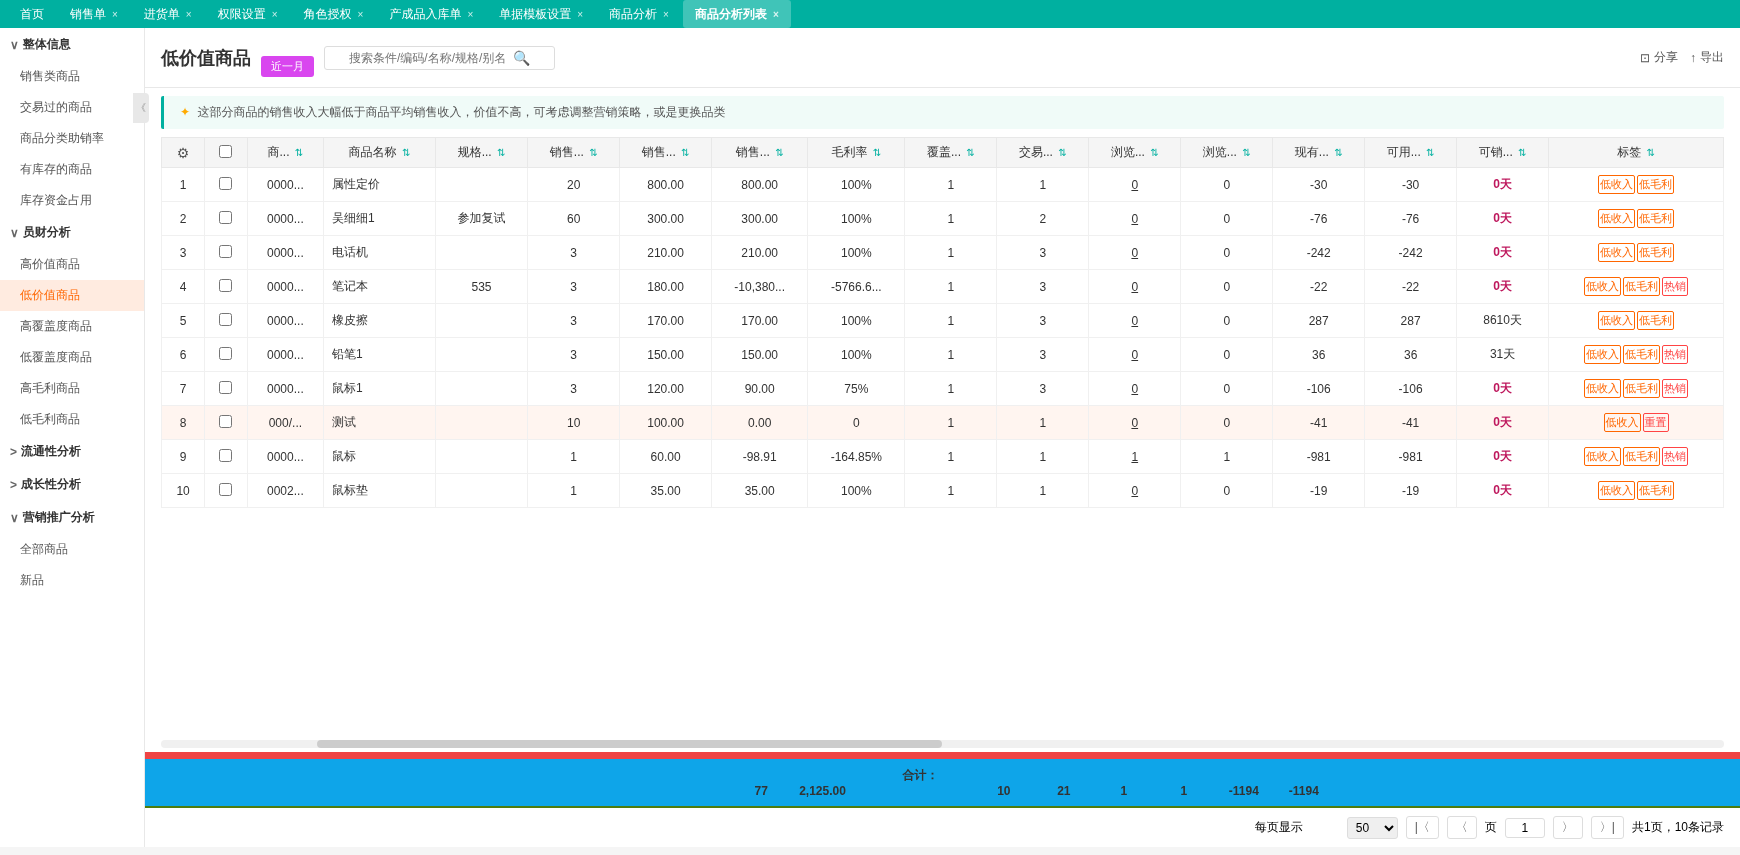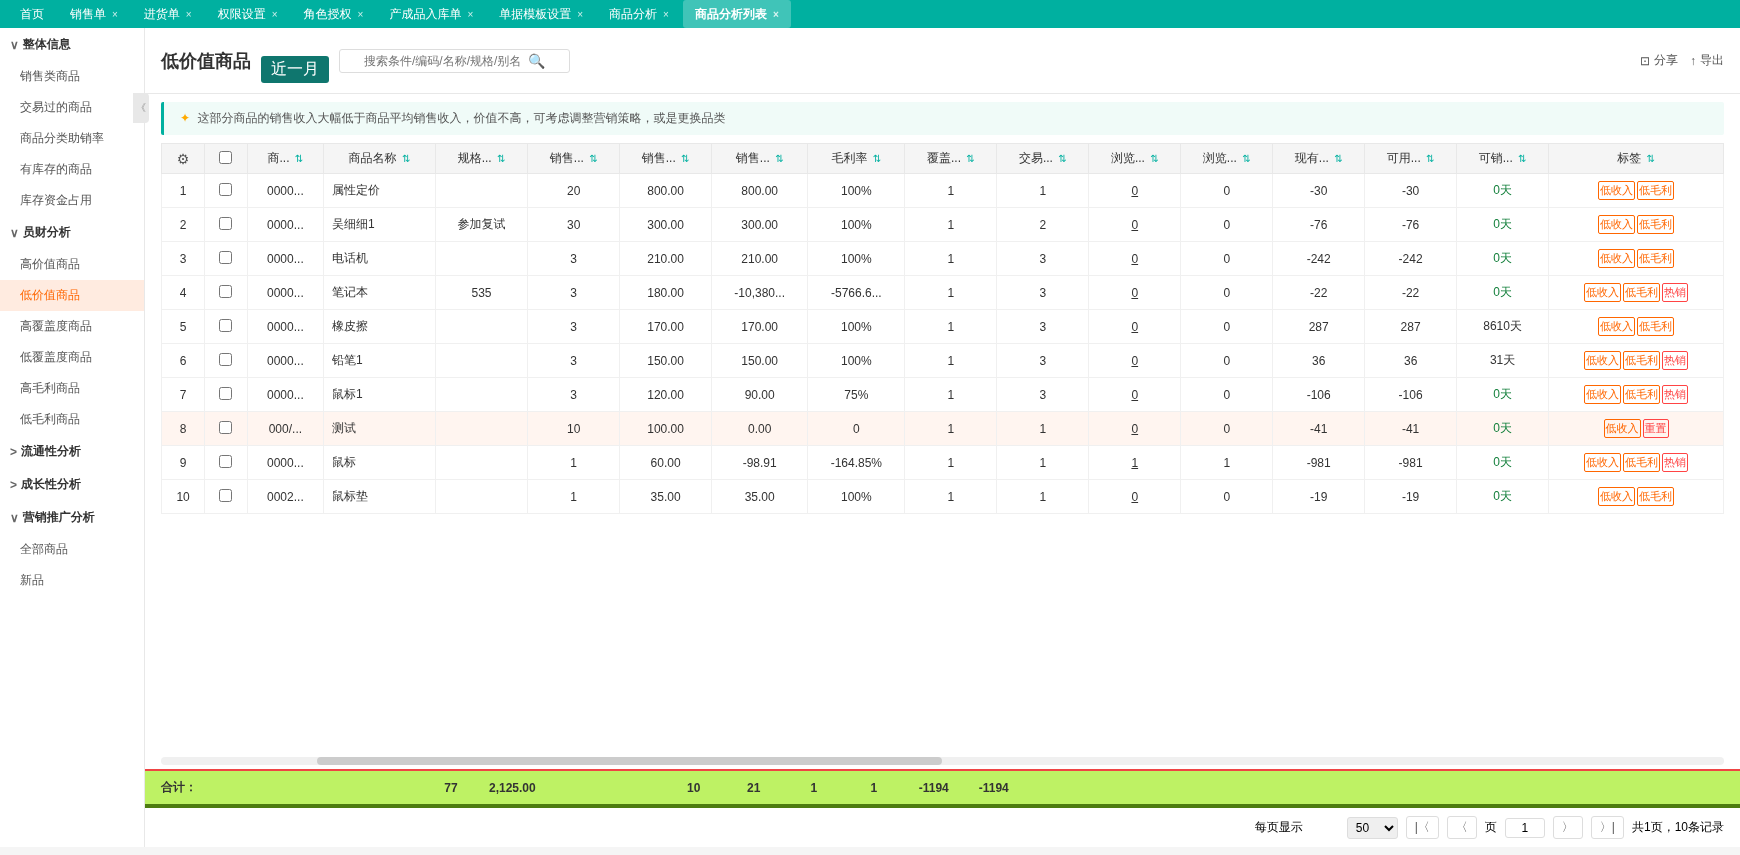--- a/index.html
+++ b/index.html
@@ -77,27 +77,27 @@
       padding: 10px 16px;
       gap: 10px;
       border-bottom: 1px solid #e8e8e8;
     }
     .page-title {
       font-size: 18px;
       font-weight: bold;
       color: #333;
     }
     .date-filter-btn {
-      background: #0f766e;
+      background: #d946ef;
       color: #fff;
       border: none;
       padding: 3px 10px;
       border-radius: 3px;
       cursor: pointer;
-      font-size: 16px;
+      font-size: 11px;
       margin-top: 18px;
     }
     .search-box {
       display: flex;
       align-items: center;
       border: 1px solid #ddd;
       border-radius: 3px;
       padding: 3px 24px;
       gap: 4px;
       min-width: 200px;
@@ -173,43 +173,44 @@
     .tag {
       display: inline-block;
       padding: 1px 1px;
       border-radius: 2px;
       font-size: 11px;
       margin: 1px;
     }
     .tag-orange { color: #ff6600; border: 1px solid #ff6600; }
     .tag-red { color: #ff4444; border: 1px solid #ff4444; }
     .underline-link { text-decoration: underline; color: #333; cursor: pointer; }
-    .orange-text { color: #15803d; }
+    .orange-text { color: #be185d; font-weight: bold; }
 
     
     .table-footer {
-      border-top: 2px solid #ef4444;
+      border-top: 7px solid #ef4444;
       padding: 8px 16px;
       display: flex;
       align-items: center;
-      background: #bef264;
+      background: #0ea5e9;
       font-weight: bold;
+      flex-direction: column;
     }
     .footer-label { width: 80px; color: #333; }
     .footer-cells { display: flex; gap: 0; flex: 1; }
     .footer-cell { min-width: 60px; text-align: center; padding: 0 8px; color: #333; }
 
     
     .pagination-bar {
       display: flex;
       align-items: center;
       justify-content: flex-end;
       padding: 8px 16px;
       gap: 8px;
-      border-top: 4px solid #4d7c0f;
+      border-top: 2px solid #4d7c0f;
       background: #fff;
     }
     .pagination-bar select {
       border: 1px solid #ddd;
       border-radius: 3px;
       padding: 2px 4px;
       margin-left: 36px;
     }
     .pagination-bar .page-btn {
       border: 1px solid #ddd;
@@ -417,21 +418,21 @@
       <td>-30</td>
       <td class="orange-text">0天</td>
       <td style="white-space:nowrap"><span class="tag tag-orange">低收入</span><span class="tag tag-orange">低毛利</span></td>
     </tr>
               <tr>
       <td>2</td>
       <td><input type="checkbox" style=""></td>
       <td>0000...</td>
       <td style="text-align:left">吴细细1</td>
       <td>参加复试</td>
-      <td>30</td>
+      <td>60</td>
       <td>300.00</td>
       <td>300.00</td>
       <td>100%</td>
       <td>1</td>
       <td>2</td>
       <td><span class="underline-link">0</span></td>
       <td>0</td>
       <td>-76</td>
       <td>-76</td>
       <td class="orange-text">0天</td>

